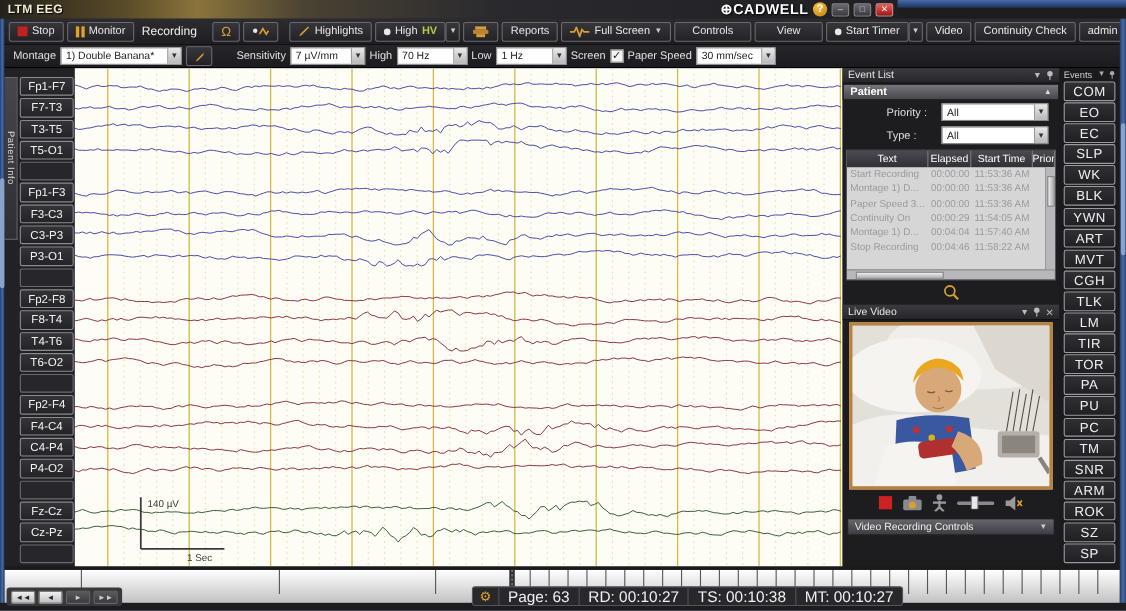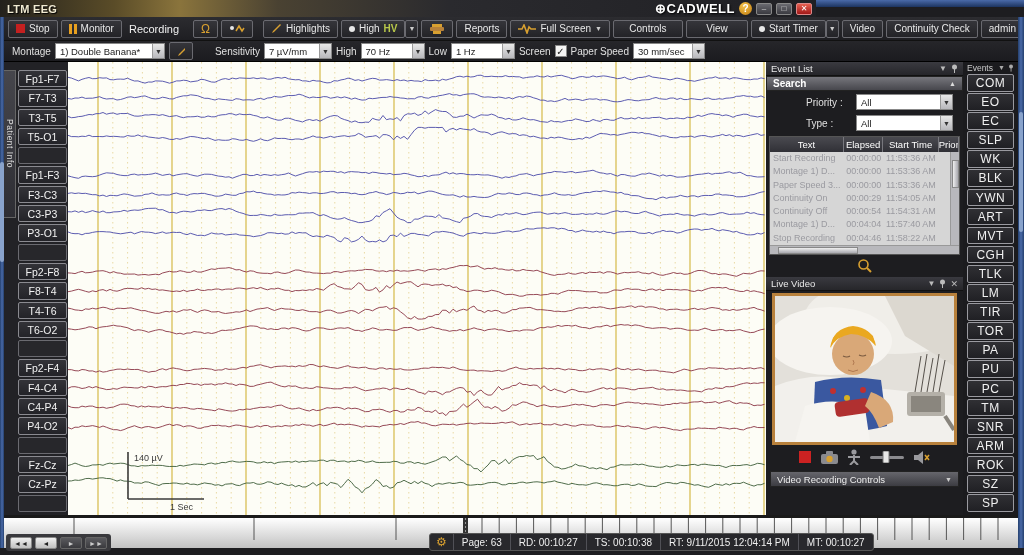--- a/index.html
+++ b/index.html
@@ -89,21 +89,21 @@
   #events-head .ph-icons { margin-left:auto; display:flex; gap:3px; font-size:7px; color:#aaa; }
   .ev-btn { margin:0 4px 1.5px 4px; height:17.6px; border:1px solid #9a9aa0; border-radius:2px; background:linear-gradient(#303034,#202024); color:#f0f0f0; font-size:12px; text-align:center; line-height:16px; letter-spacing:.5px; }
 
   
   #timeline { position:absolute; left:4px; top:515px; width:1014px; height:33px; background:linear-gradient(#ffffff,#c2c2c2); border-top:3px solid #1a1a1a; }
   #nav-cluster { position:absolute; left:2px; top:16px; height:17px; background:#39393d; border-radius:3px; display:flex; align-items:center; gap:3px; padding:0 4px; }
   .nav-btn { width:22px; height:12px; border-radius:2px; font-size:7px; text-align:center; line-height:12px; }
   .nav-btn.lit { background:linear-gradient(#f0f0f0,#c0c0c0); color:#222; border:1px solid #888; }
   .nav-btn.dim { background:linear-gradient(#5a5a5e,#3a3a3e); color:#ccc; border:1px solid #666; }
   #status-cluster { position:absolute; left:425px; top:15px; height:18px; display:flex; align-items:center; background:#28282c; border:1px solid #555; border-radius:3px; overflow:hidden; }
-  .st-seg { color:#f0f0f0; font-size:10px; padding:0 8px; border-right:1px solid #505056; line-height:17px; white-space:nowrap; }
+  .st-seg { color:#f0f0f0; font-size:14px; padding:0 8px; border-right:1px solid #505056; line-height:17px; white-space:nowrap; }
   .st-seg:last-child { border-right:none; }
   #st-gear { color:#d8a030; font-size:12px; padding:0 6px; border-right:1px solid #505056; line-height:17px;}
 </style>
 </head>
 <body>
 
 <div id="app">
 
   <div id="titlebar">
     <span id="win-title">LTM EEG</span>
@@ -343,21 +343,21 @@
       <span>Event List</span>
       <span class="ph-icons">
           <span>▼</span>
         <svg width="7" height="9">
             <circle cx="3.5" cy="3" r="2.5" fill="#bbb"></circle>
             <rect x="3" y="5" width="1" height="4" fill="#bbb"></rect>
           </svg>
         </span>
     </div>
     <div class="filters-bar">
-      <span>Search</span>
+      <span>Patient</span>
       <span class="ph-icons">▲</span>
     </div>
     <div class="f-row">
       <span class="f-lab">Priority :</span>
       <div class="combo f-combo">
           <span class="combo-val" style="flex:1">All</span>
           <span class="combo-btn">▼</span>
         </div>
     </div>
     <div class="f-row">
@@ -391,26 +391,20 @@
             <div class="ev-row">
               <div class="td c0">Paper Speed 3...</div>
               <div class="td c1">00:00:00</div>
               <div class="td c2">11:53:36 AM</div>
               <div class="td c3"></div>
             </div>
             <div class="ev-row">
               <div class="td c0">Continuity On</div>
               <div class="td c1">00:00:29</div>
               <div class="td c2">11:54:05 AM</div>
-              <div class="td c3"></div>
-            </div>
-            <div class="ev-row">
-              <div class="td c0">Continuity Off</div>
-              <div class="td c1">00:00:54</div>
-              <div class="td c2">11:54:31 AM</div>
               <div class="td c3"></div>
             </div>
             <div class="ev-row">
               <div class="td c0">Montage 1) D...</div>
               <div class="td c1">00:04:04</div>
               <div class="td c2">11:57:40 AM</div>
               <div class="td c3"></div>
             </div>
             <div class="ev-row">
               <div class="td c0">Stop Recording</div>
@@ -580,21 +574,20 @@
       <span class="nav-btn lit">◄◄</span>
       <span class="nav-btn lit">◄</span>
       <span class="nav-btn dim">►</span>
       <span class="nav-btn dim">►►</span>
     </div>
     <div id="status-cluster">
       <span id="st-gear">⚙</span>
       <span class="st-seg">Page: 63</span>
       <span class="st-seg">RD: 00:10:27</span>
       <span class="st-seg">TS: 00:10:38</span>
-      <span class="st-seg">RT: 9/11/2015 12:04:14 PM</span>
       <span class="st-seg">MT: 00:10:27</span>
     </div>
   </div>
 
   <div id="edge-l" class="edge">
       <div class="edge-thumb" style="left:0;top:145px;height:100px;"></div>
     </div>
   <div id="edge-r" class="edge">
       <div class="edge-thumb" style="left:1px;top:95px;height:120px;"></div>
     </div>

